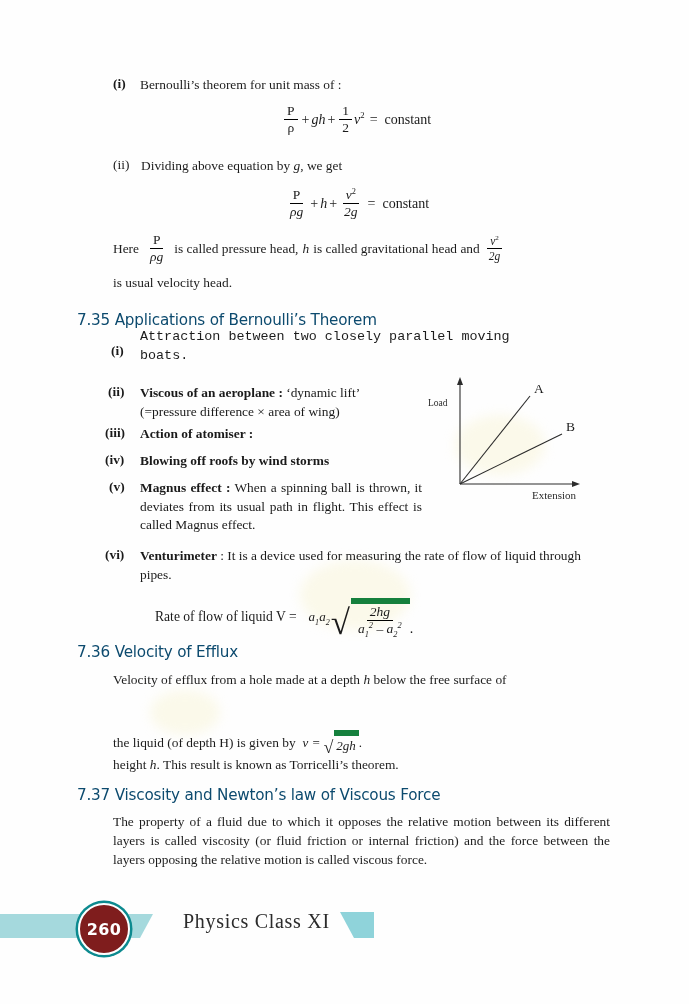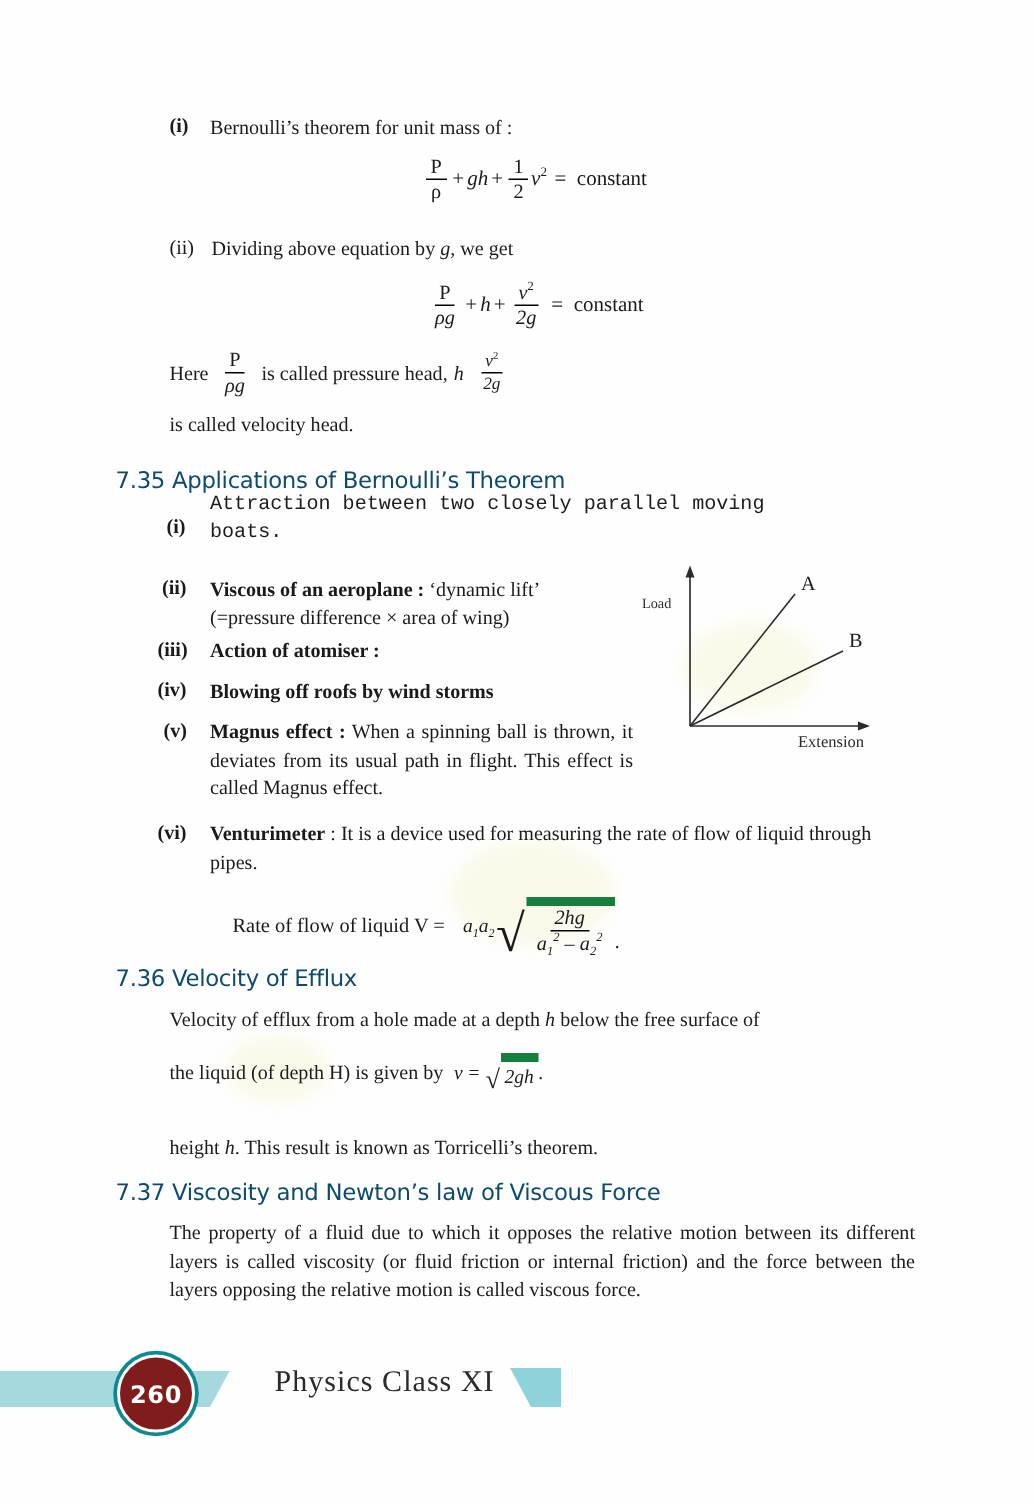--- a/index.html
+++ b/index.html
@@ -269,28 +269,29 @@
     <div class="para" style="left:113px; top:233px; width:500px; display:flex; align-items:center; flex-wrap:nowrap;">
       <span>Here</span>
       <span class="imath" style="margin:0 6px;">
         <span class="frac">
           <span class="num">P</span>
           <span class="den ital">ρg</span>
         </span>
       </span>
       <span>is called pressure head,</span>
       <span class="ital" style="margin:0 4px;">h</span>
+      <span>is called gravitational head and</span>
       <span class="imath" style="margin:0 4px;">
         <span class="frac small">
           <span class="num"><span class="ital">v</span><sup class="exp">2</sup></span>
           <span class="den ital">2g</span>
         </span>
       </span>
     </div>
-    <div class="para" style="left:113px; top:274px; width:400px;">is called velocity head.</div>
+    <div class="para" style="left:113px; top:274px; width:400px;">is usual velocity head.</div>
 
     <div class="heading" style="left:77px; top:311px;">7.35 Applications of Bernoulli’s Theorem</div>
 
     <div class="marker" style="left:111px; top:343px;">(i)</div>
     <div class="para" style="left:140px; top:328px; width:400px;font-family:Liberation Mono, monospace;">Attraction between two closely parallel moving boats.</div>
 
     <div class="marker" style="left:108px; top:384px;">(ii)</div>
     <div class="listitem" style="left:140px; top:384px; width:290px;">
       <span class="bold">Viscous of an aeroplane :</span><span> ‘dynamic lift’</span><br>
       <span>(=pressure difference × area of wing)</span>
@@ -334,21 +335,21 @@
     </div>
 
     <div class="heading" style="left:77px; top:643px;">7.36 Velocity of Efflux</div>
 
     <div class="para" style="left:113px; top:671px; width:500px;">
       <span>Velocity of efflux from a hole made at a depth</span>
       <span class="ital">h</span>
       <span>below the free surface of</span>
     </div>
 
-    <div class="para" style="left:113px; top:702px; width:500px; display:flex; align-items:center;">
+    <div class="para" style="left:113px; top:730px; width:500px; display:flex; align-items:center;">
       <span>the liquid (of depth H) is given by</span>
       <span class="imath" style="margin-left:7px;">
         <span class="ital">v</span>
         <span style="margin:0 4px;">=</span>
         <span class="sqrt">
           <span class="radical" style="font-size:1.35em; line-height:0.9;">√</span>
           <span class="radicand ital">2gh</span>
         </span>
         <span>.</span>
       </span>

